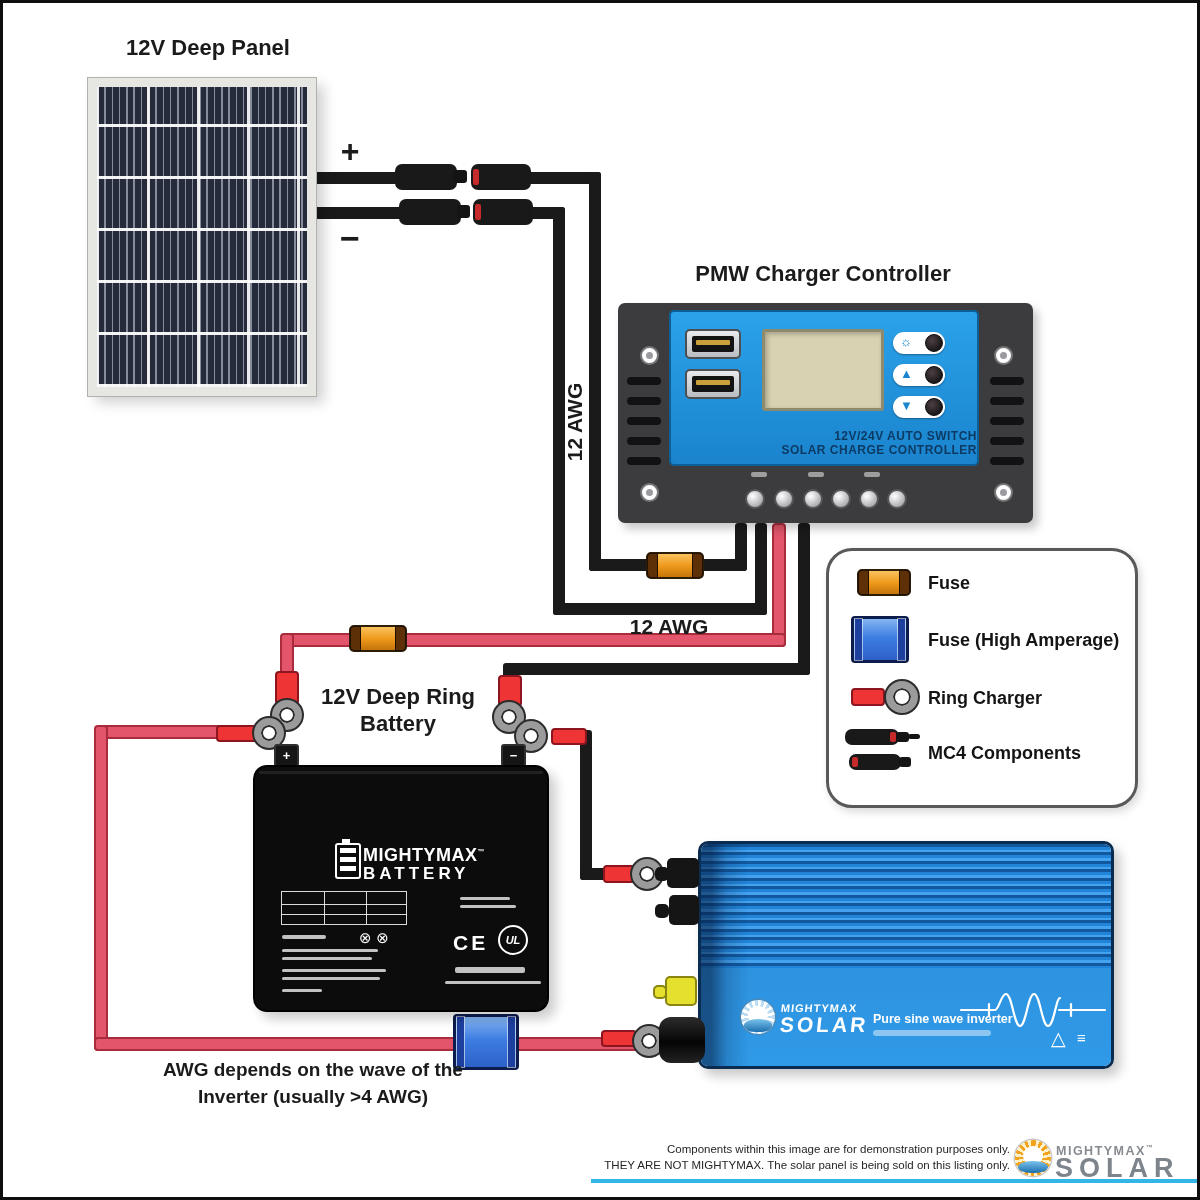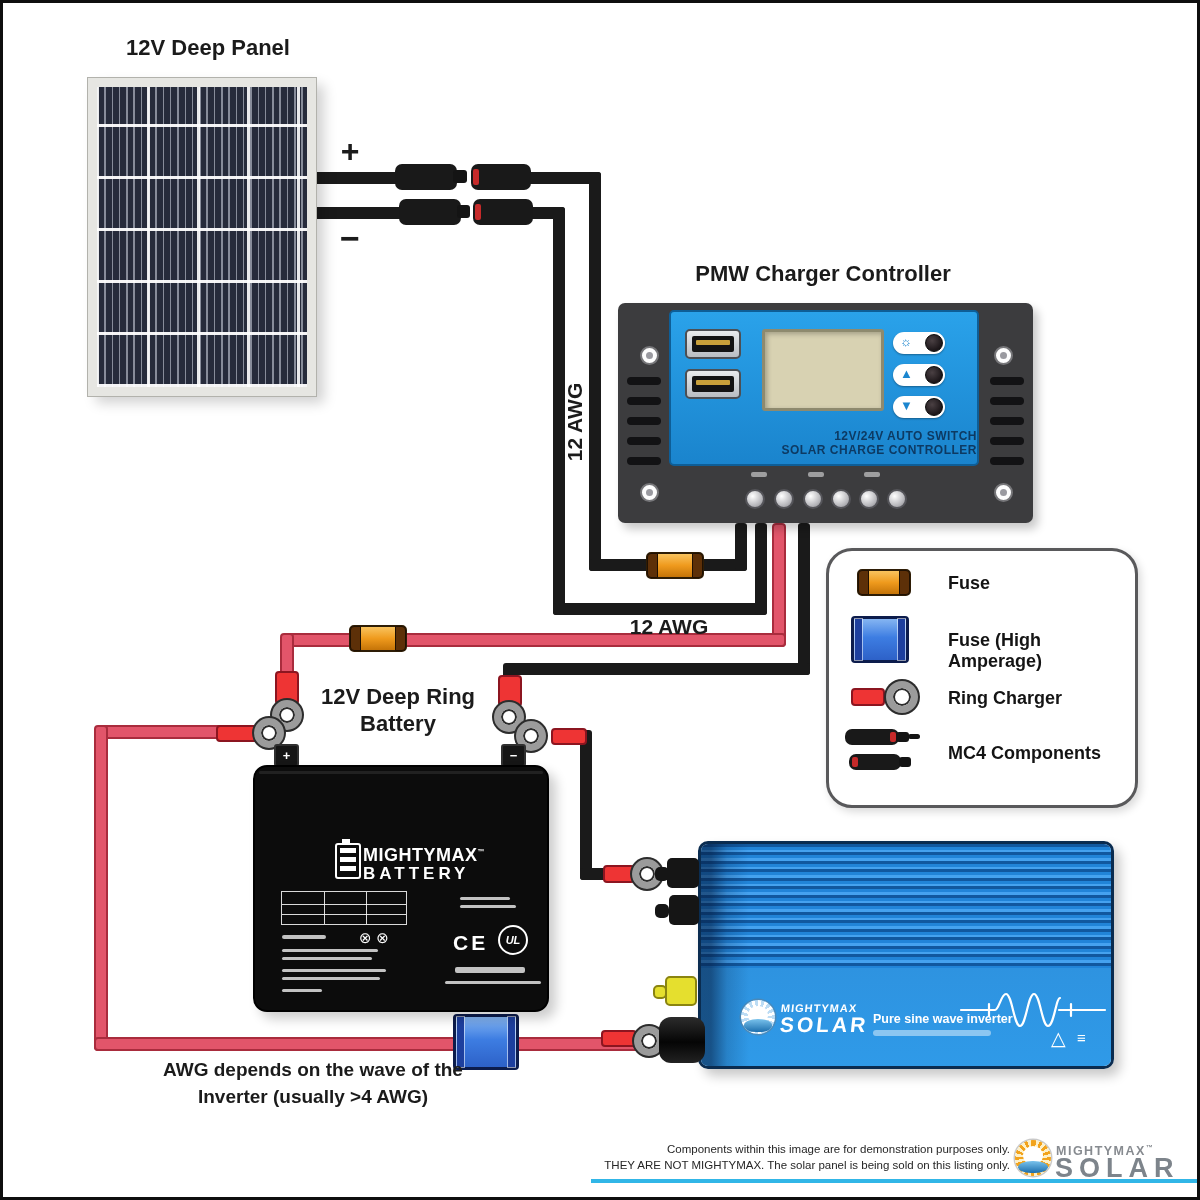--- a/index.html
+++ b/index.html
@@ -88,21 +88,21 @@
   #inv-shade{position:absolute;inset:0;background:linear-gradient(90deg,rgba(4,24,58,.55) 0 10px,rgba(4,24,58,.18) 26px,transparent 48px);}
   .sunlogo{position:absolute;border-radius:50%;background:repeating-conic-gradient(#f2a31c 0 11deg,#fdf0c8 11deg 22deg);
     overflow:hidden;box-shadow:0 0 0 1.5px rgba(120,120,120,.4);}
   .sunlogo::before{content:"";position:absolute;left:22%;top:18%;right:22%;bottom:30%;background:#fff;border-radius:50%;}
   .sunlogo::after{content:"";position:absolute;left:9%;right:9%;bottom:7%;height:36%;
     background:linear-gradient(180deg,#79c2ec,#1d6fae);border-radius:50% 50% 45% 45%;}
   .sun-inv{background:repeating-conic-gradient(#ffffff 0 12deg,#bcdcf4 12deg 24deg);}
   
   #legend{left:823px;top:545px;width:312px;height:260px;background:#fff;border:3px solid #59595b;
     border-radius:26px;box-sizing:border-box;box-shadow:3px 4px 8px rgba(0,0,0,.15);}
-  .leg-label{position:absolute;font-weight:bold;font-size:18px;color:#141414;margin-left:20px;}
+  .leg-label{position:absolute;font-weight:bold;font-size:18px;color:#141414;}
   
   #foot-text{left:555px;top:1139px;width:452px;text-align:right;font-size:11.5px;line-height:15.5px;color:#262626;}
   #foot-brand-top{left:1053px;top:1141px;font-size:12.5px;font-weight:bold;color:#878b90;letter-spacing:1.5px;}
   #foot-brand-bot{left:1052px;top:1150px;font-size:27px;font-weight:bold;color:#7d848b;letter-spacing:6px;}
   sup.tm{font-size:7px;vertical-align:super;}
 </style>
 </head>
 <body>
 
 <div id="canvas">

